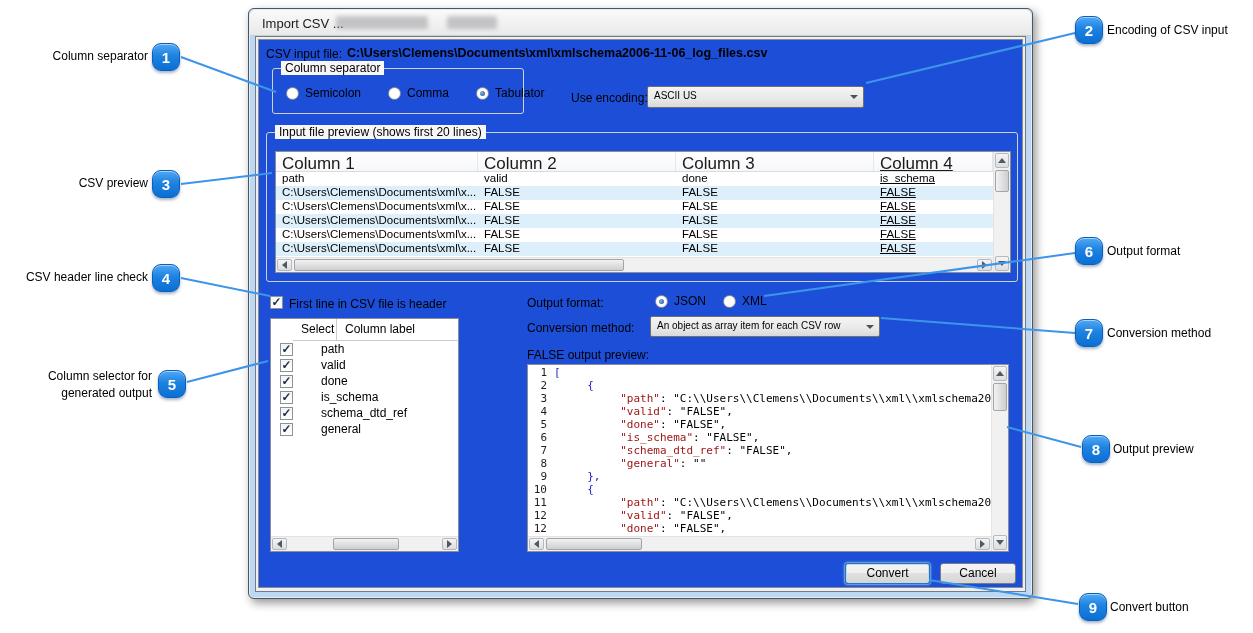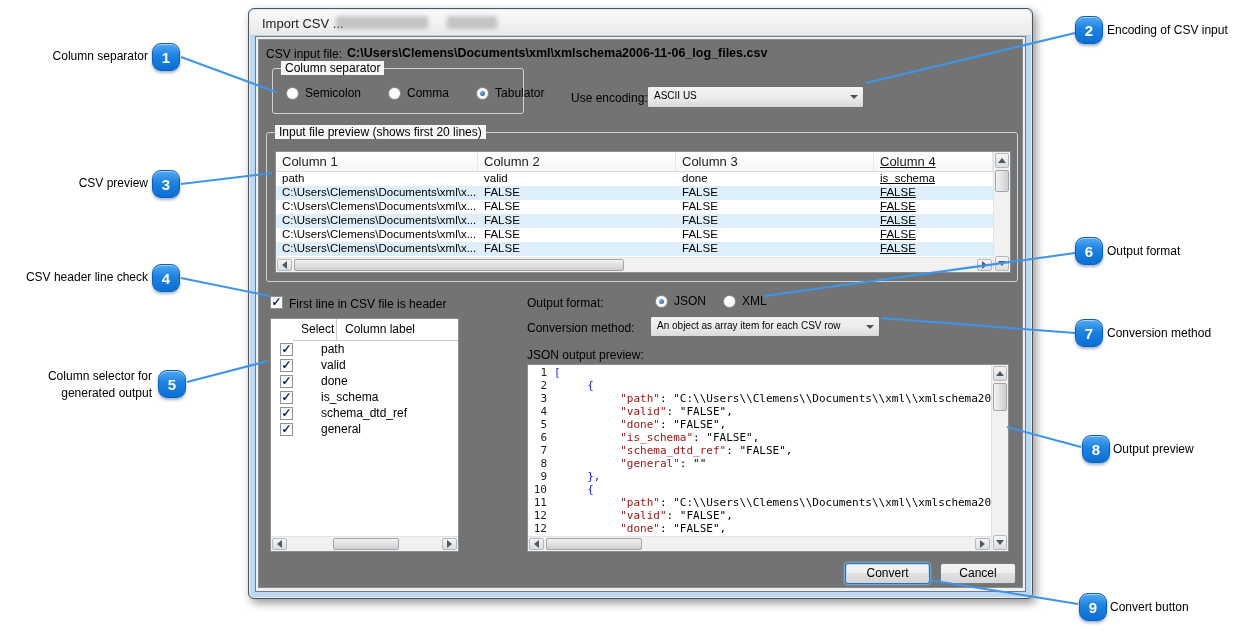--- a/index.html
+++ b/index.html
@@ -17,21 +17,21 @@
 
   
   .window { position:absolute; left:248px; top:8px; width:785px; height:591px; z-index:1;
     background:#BCD8F3; border:1px solid #4F555C; border-radius:6px;
     box-shadow:3px 4px 10px rgba(0,0,0,.42), inset 0 0 0 1px rgba(255,255,255,.55); }
   .titlebar { position:absolute; left:1px; top:1px; right:1px; height:26px;
     background:linear-gradient(#FAFAFA,#E9E9E9); border-radius:5px 5px 0 0; border-bottom:1px solid #C9CED3; }
   .title-text { position:absolute; left:12px; top:6px; font-size:13px; color:#1A1A1A; }
   .blurtab { position:absolute; background:#96969A; filter:blur(2px); opacity:.5; border-radius:2px; }
   .client { position:absolute; left:6px; top:27px; right:6px; bottom:6px; background:#EFEFEF; border:1px solid #747B83; }
-  .panel { position:absolute; left:2px; top:2px; right:2px; bottom:3px; background:#737373; border:1px solid #878C91; }
+  .panel { position:absolute; left:2px; top:2px; right:2px; bottom:3px; background:#1d4ed8; border:1px solid #878C91; }
 
   .lbl { position:absolute; font-size:12px; color:#000; }
   .group { position:absolute; border:1px solid #CDD2D8; border-radius:3px; }
   .group-label { position:absolute; top:-8px; left:8px; background:#F7F7F7; padding:0 4px; font-size:12px; }
 
   
   .radio-item { display:inline-flex; align-items:center; gap:6px; font-size:12px; }
   .radio { width:13px; height:13px; border-radius:50%; border:1px solid #8E9297;
     background:radial-gradient(circle at 40% 35%, #FFFFFF 55%, #E8E8E8); position:relative; }
   .radio.on::after { content:""; position:absolute; left:3px; top:3px; width:5px; height:5px; border-radius:50%;
@@ -43,21 +43,21 @@
   
   .combo { position:absolute; border:1px solid #707070; border-radius:2px;
     background:linear-gradient(#F4F4F4,#E9E9E9 60%,#D9D9D9); font-size:10px; }
   .combo .val { position:absolute; left:6px; top:3px; right:22px; white-space:nowrap; overflow:hidden; }
   .combo .arr { position:absolute; right:1px; top:1px; bottom:1px; width:17px; display:flex; align-items:center; justify-content:center; }
   .combo .arr::after { content:""; border:4px solid transparent; border-top-color:#4A5258; margin-top:4px; }
 
   
   .lv { position:absolute; background:#FFFFFF; border:1px solid #898F94; }
   .lv-head { display:flex; height:20px; background:linear-gradient(#FFFFFF,#F6F7F9); border-bottom:1px solid #D9DCDF; }
-  .lv-hc { font-size:13px; padding:2px 0 0 6px; border-right:1px solid #E4E8EB; color:#1A1A1A; }
+  .lv-hc { font-size:17px; padding:2px 0 0 6px; border-right:1px solid #E4E8EB; color:#1A1A1A; }
   .pt-row { display:flex; height:14px; font-size:11.5px; white-space:nowrap; }
   .pt-row.alt { background:#DCEFFA; }
   .pt-cell { overflow:hidden; padding-left:6px; }
   .c0 { width:202px; } .c1 { width:198px; } .c2 { width:198px; } .c3 { flex:1;text-decoration:underline; }
 
   
   .sbv { position:absolute; top:0; bottom:0; right:0; width:17px; background:#F1F1F1; border-left:1px solid #E3E3E3; }
   .sbh { position:absolute; left:0; bottom:0; height:15px; background:#F1F1F1; border-top:1px solid #E3E3E3; }
   .sb-btn { position:absolute; background:linear-gradient(#F5F5F5,#DDDDDD); border:1px solid #B4B9BE; border-radius:2px;
     display:flex; align-items:center; justify-content:center; }
@@ -290,21 +290,21 @@
             <span>XML</span>
           </span>
         </div>
 
       <span class="lbl" style="left:268px;top:281px">Conversion method:</span>
       <div class="combo" style="left:391px;top:276px;width:230px;height:21px">
         <span class="val">An object as array item for each CSV row</span>
         <span class="arr"></span>
       </div>
 
-      <span class="lbl" style="left:268px;top:308px">JSON output preview:</span>
+      <span class="lbl" style="left:268px;top:308px">FALSE output preview:</span>
       <div class="code-box" style="left:268px;top:324px;width:482px;height:188px">
         <div class="code-area">
             <div class="code-line"><span class="gut">1</span><span class="sg-b">[</span></div>
             <div class="code-line"><span class="gut">2</span><span class="sg-t">     </span><span class="sg-b">{</span></div>
             <div class="code-line"><span class="gut">3</span><span class="sg-t">          </span><span class="sg-k">"path"</span><span class="sg-t">: "C:\\Users\\Clemens\\Documents\\xml\\xmlschema2006</span></div>
             <div class="code-line"><span class="gut">4</span><span class="sg-t">          </span><span class="sg-k">"valid"</span><span class="sg-t">: "FALSE",</span></div>
             <div class="code-line"><span class="gut">5</span><span class="sg-t">          </span><span class="sg-k">"done"</span><span class="sg-t">: "FALSE",</span></div>
             <div class="code-line"><span class="gut">6</span><span class="sg-t">          </span><span class="sg-k">"is_schema"</span><span class="sg-t">: "FALSE",</span></div>
             <div class="code-line"><span class="gut">7</span><span class="sg-t">          </span><span class="sg-k">"schema_dtd_ref"</span><span class="sg-t">: "FALSE",</span></div>
             <div class="code-line"><span class="gut">8</span><span class="sg-t">          </span><span class="sg-k">"general"</span><span class="sg-t">: ""</span></div>

